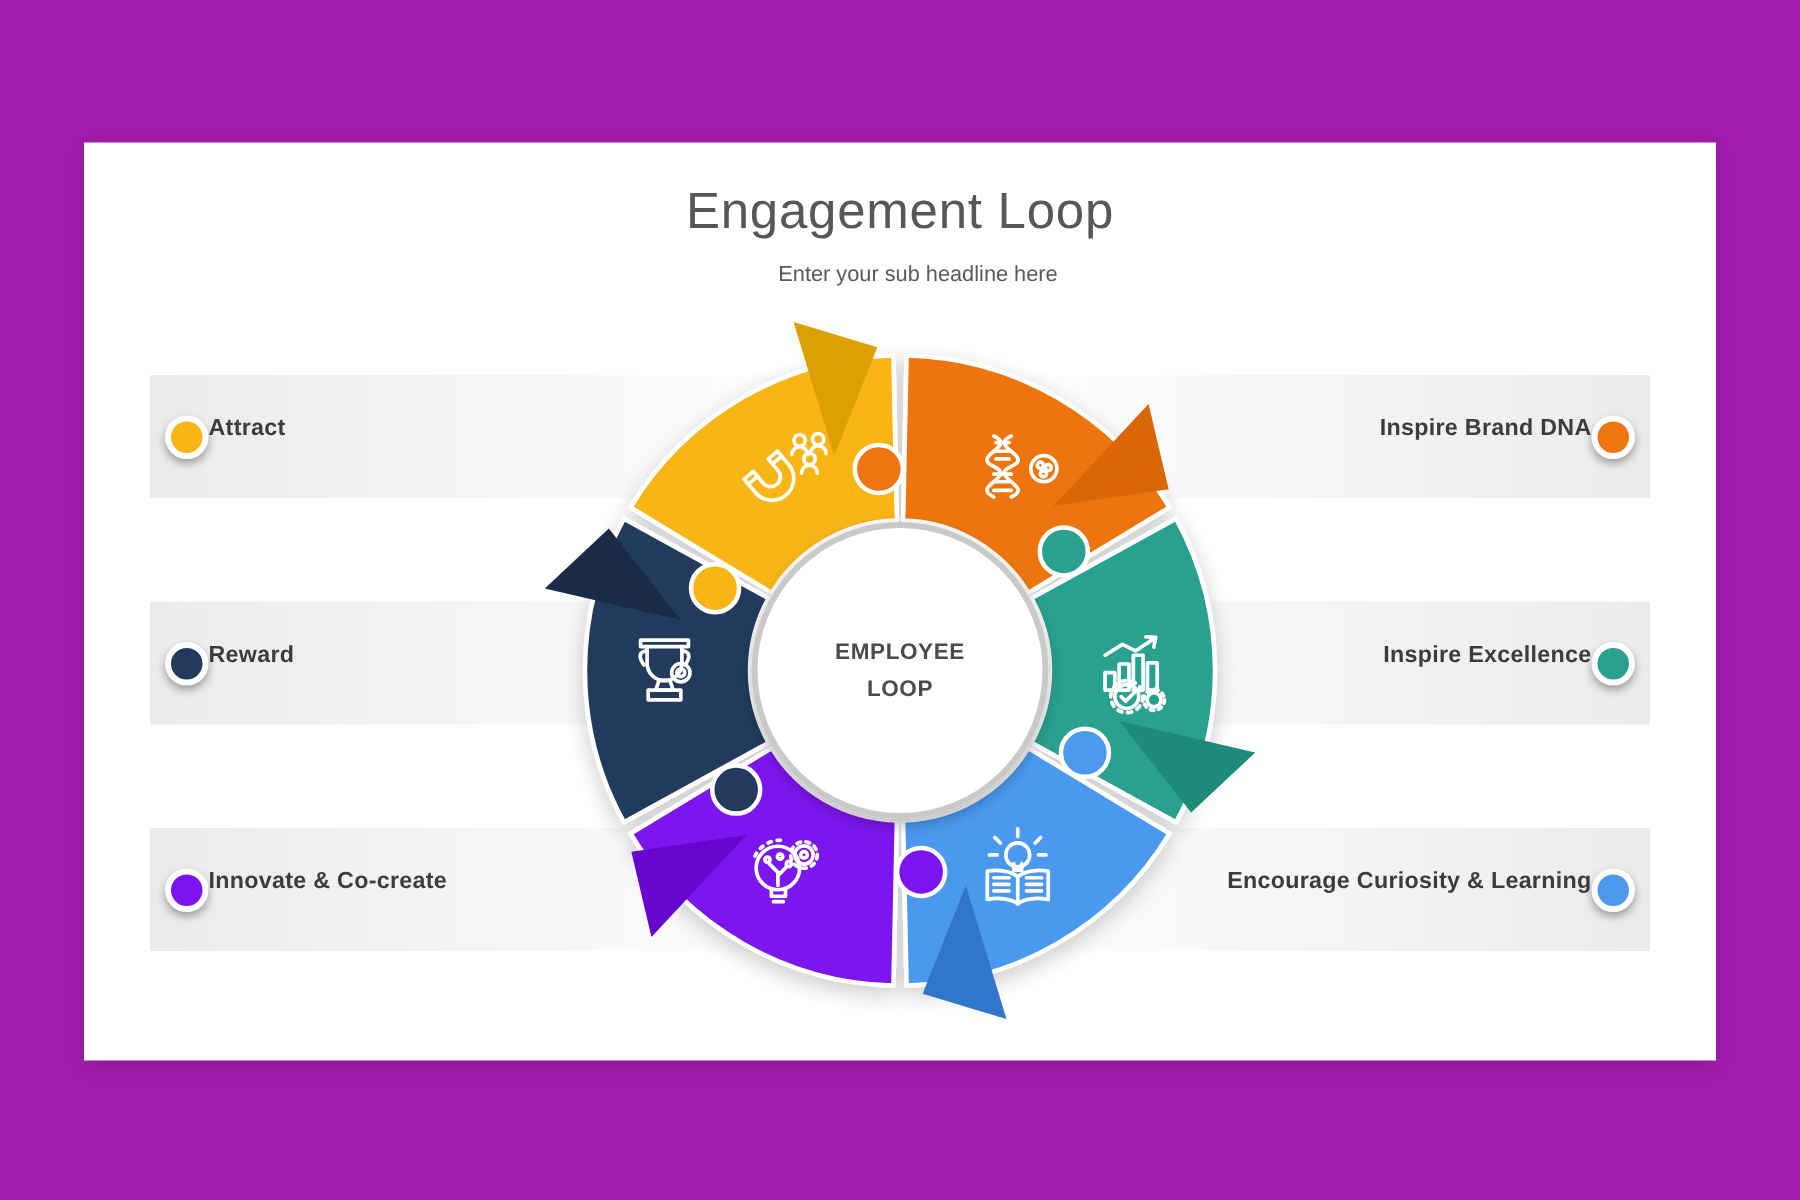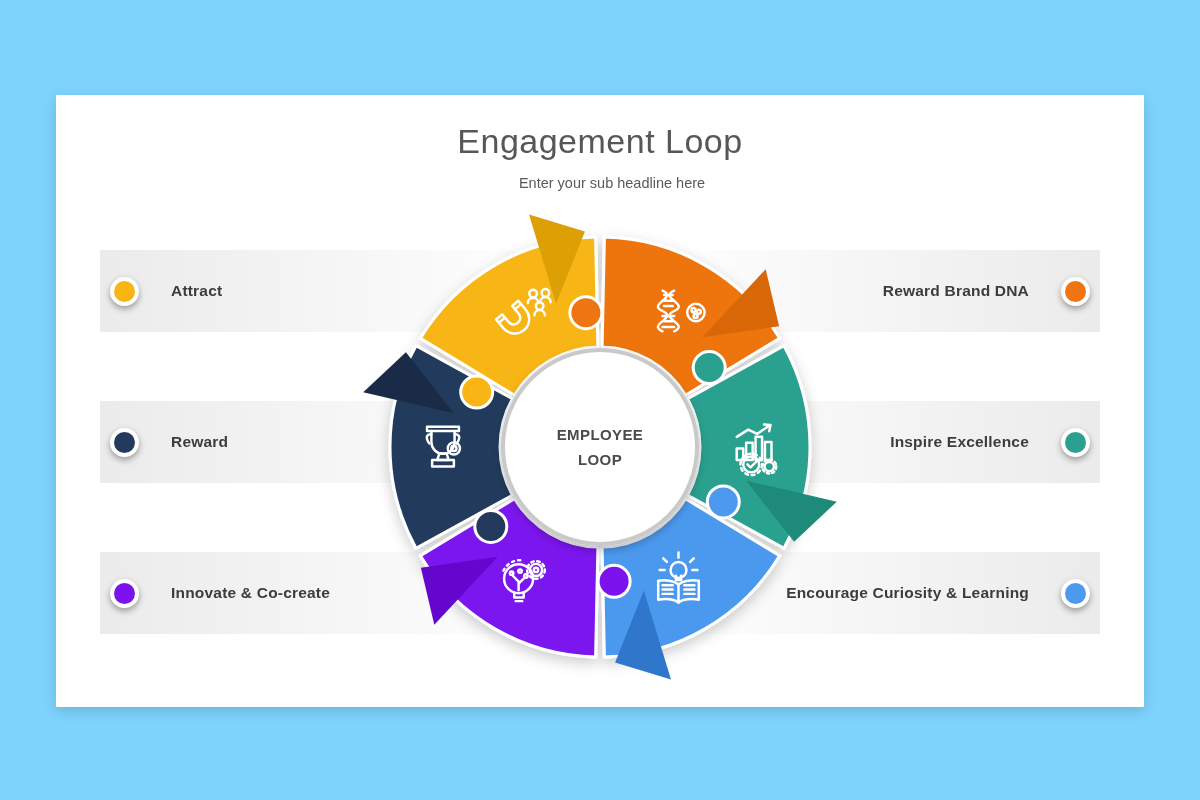--- a/index.html
+++ b/index.html
@@ -1,27 +1,27 @@
 <!DOCTYPE html>
 <html><head>
 <meta charset="utf-8">
 <style>
   html,body{margin:0;padding:0;background:#e7e5e6;font-family:"Liberation Sans",sans-serif;}
-  .stage{position:relative;width:1200px;height:800px;background:#7dd3fc;overflow:hidden;}
+  .stage{position:relative;width:1200px;height:800px;background:#a21caf;overflow:hidden;}
   .slide{position:absolute;left:56px;top:95px;width:1088px;height:612px;background:#ffffff;
          box-shadow:0 4px 12px rgba(0,0,0,0.15);}
   .title{position:absolute;left:0;top:27px;width:100%;text-align:center;
          font-size:34px;color:#56575a;letter-spacing:0.5px;font-weight:400;}
   .subtitle{position:absolute;left:12px;top:80px;width:100%;text-align:center;
          font-size:14.5px;color:#5a5a5a;}
   .band{position:absolute;left:44px;width:1000px;height:82px;
         background:linear-gradient(to right,#ebebec 0%,#fcfcfd 38%,#ffffff 50%,#fcfcfd 62%,#ebebec 100%);
         display:flex;align-items:center;justify-content:space-between;padding:0 10px;box-sizing:border-box;}
   .band-row1{top:155px;} .band-row2{top:306px;} .band-row3{top:457px;}
-  .item{display:flex;align-items:center;gap:32px;}
+  .item{display:flex;gap:0;}
   .dot{width:21px;height:21px;border:4px solid #ffffff;border-radius:50%;
        box-shadow:0 3px 6px rgba(0,0,0,0.35);flex:0 0 auto;}
   .lbl{font-size:15.5px;font-weight:bold;color:#3c3c3c;letter-spacing:0.2px;white-space:nowrap;}
   .diagram{position:absolute;left:304px;top:112px;width:480px;height:480px;}
   .diagram svg{overflow:visible;display:block;}
   .center-label{position:absolute;left:544px;top:352px;transform:translate(-50%,-50%);
        width:170px;text-align:center;font-size:15px;font-weight:bold;color:#4a4b4d;
        line-height:25px;letter-spacing:0.4px;}
 </style>
 </head>
@@ -32,21 +32,21 @@
 
     <div class="title">Engagement Loop</div>
     <div class="subtitle">Enter your sub headline here</div>
 
     <div class="band band-row1">
       <div class="item">
         <span class="dot" style="background: rgb(248, 181, 19);"></span>
         <span class="lbl">Attract</span>
       </div>
       <div class="item">
-        <span class="lbl">Reward Brand DNA</span>
+        <span class="lbl">Inspire Brand DNA</span>
         <span class="dot" style="background: rgb(238, 117, 17);"></span>
       </div>
     </div>
 
     <div class="band band-row3">
       <div class="item">
         <span class="dot" style="background: rgb(124, 19, 239);"></span>
         <span class="lbl">Innovate &amp; Co-create</span>
       </div>
       <div class="item">

